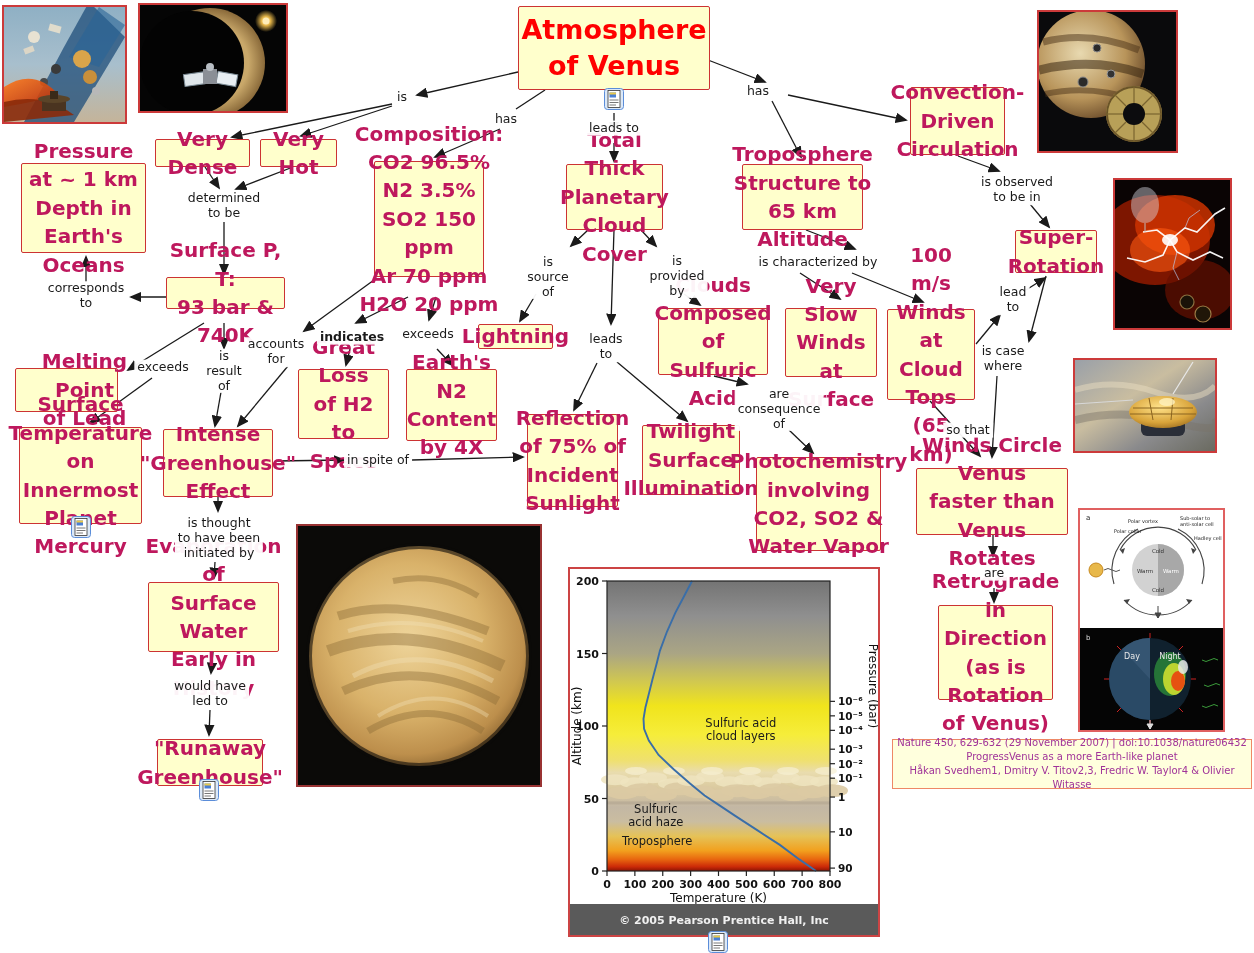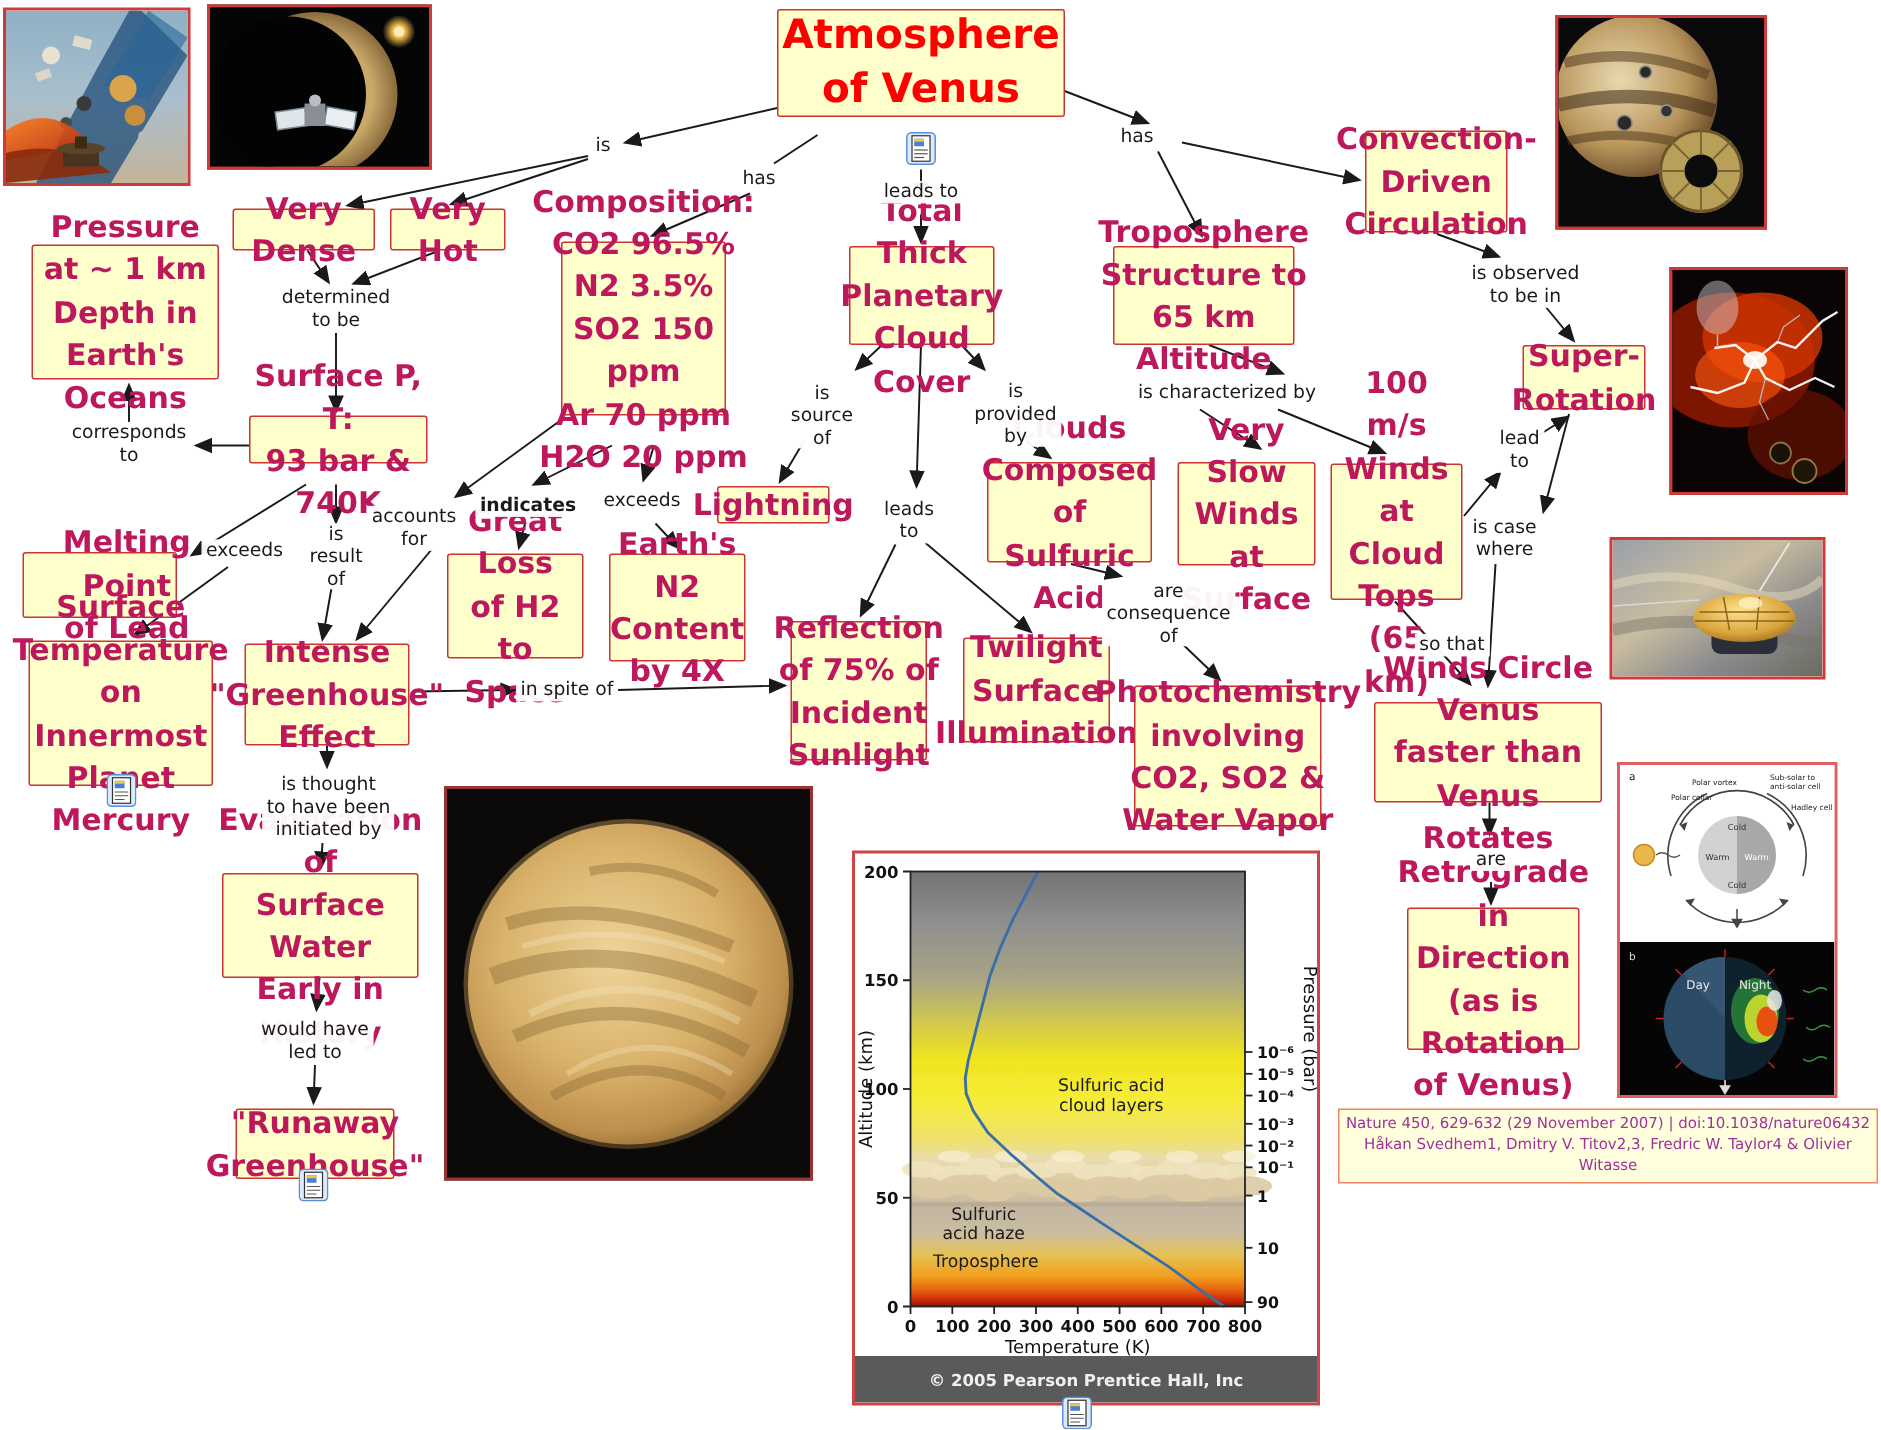--- a/index.html
+++ b/index.html
@@ -83,21 +83,21 @@
       <line x1="994" y1="588" x2="994" y2="602" marker-end="url(#ah)"></line>
       <line x1="276" y1="461" x2="344" y2="460" marker-end="url(#ah)"></line>
       <line x1="412" y1="460" x2="523" y2="457" marker-end="url(#ah)"></line>
       <line x1="218" y1="497" x2="218" y2="511" marker-end="url(#ah)"></line>
       <line x1="215" y1="562" x2="214" y2="578" marker-end="url(#ah)"></line>
       <line x1="213" y1="652" x2="211" y2="673" marker-end="url(#ah)"></line>
       <line x1="210" y1="710" x2="209" y2="735" marker-end="url(#ah)"></line>
     </g>
   </svg>
 
-  <div class="node title" style="left:518px;top:6px;width:192px;height:72px;">Atmosphere
+  <div class="node title" style="left:518px;top:6px;width:192px;height:84px;">Atmosphere
 of Venus</div>
   <div class="node" style="left:155px;top:139px;width:95px;height:28px;">Very Dense</div>
   <div class="node" style="left:260px;top:139px;width:77px;height:28px;">Very Hot</div>
   <div class="node" style="left:21px;top:163px;width:125px;height:90px;">Pressure
 at ~ 1 km
 Depth in
 Earth's Oceans</div>
   <div class="node" style="left:166px;top:277px;width:119px;height:32px;">Surface P, T:
 93 bar &amp; 740K</div>
   <div class="node" style="left:15px;top:368px;width:103px;height:44px;padding-left:38px;">Melting
@@ -563,20 +563,21 @@
           <text x="170.79999999999998" y="158.45" text-anchor="middle" font-size="11.5" fill="#1a1a1a" font-family="DejaVu Sans, sans-serif"><tspan x="170.79999999999998" dy="0">Sulfuric acid</tspan><tspan x="170.79999999999998" dy="13">cloud layers</tspan></text>
           <text x="85.78125" y="244" text-anchor="middle" font-size="11.5" fill="#1a1a1a" font-family="DejaVu Sans, sans-serif"><tspan x="85.78125" dy="0">Sulfuric</tspan><tspan x="85.78125" dy="13">acid haze</tspan></text>
           <text x="87.17500000000001" y="275.9" text-anchor="middle" font-size="11.5" fill="#1a1a1a" font-family="DejaVu Sans, sans-serif"><tspan x="87.17500000000001" dy="0">Troposphere</tspan></text>
           <rect x="0" y="335" width="308" height="31" fill="#5a5a5a"></rect>
           <text x="154" y="355" text-anchor="middle" font-size="11" font-weight="bold" fill="#f0f0f0" font-family="DejaVu Sans, sans-serif">© 2005 Pearson Prentice Hall, Inc</text>
         </svg></div>
   </div>
 
   <div id="citation">
     <div>Nature 450, 629-632 (29 November 2007) | doi:10.1038/nature06432</div>
+    <div>ProgressVenus as a more Earth-like planet</div>
     <div>Håkan Svedhem1, Dmitry V. Titov2,3, Fredric W. Taylor4 &amp; Olivier Witasse</div>
   </div>
 
   <div class="res-icon" style="left:604px;top:88px;"><svg width="20" height="22" viewBox="0 0 20 22">
         <rect x="0.5" y="0.5" width="19" height="21" rx="3" fill="#dce9f8" stroke="#5b8dd9"></rect>
         <rect x="4" y="2.5" width="12" height="17" fill="#fff" stroke="#333" stroke-width="0.8"></rect>
         <rect x="5.5" y="4.5" width="6.5" height="5" fill="#4a7fd4"></rect>
         <rect x="5.5" y="4.5" width="6.5" height="2" fill="#e8c84a"></rect>
         <line x1="5.5" y1="12" x2="14.5" y2="12" stroke="#555" stroke-width="0.8"></line>
         <line x1="5.5" y1="14.5" x2="14.5" y2="14.5" stroke="#555" stroke-width="0.8"></line>

